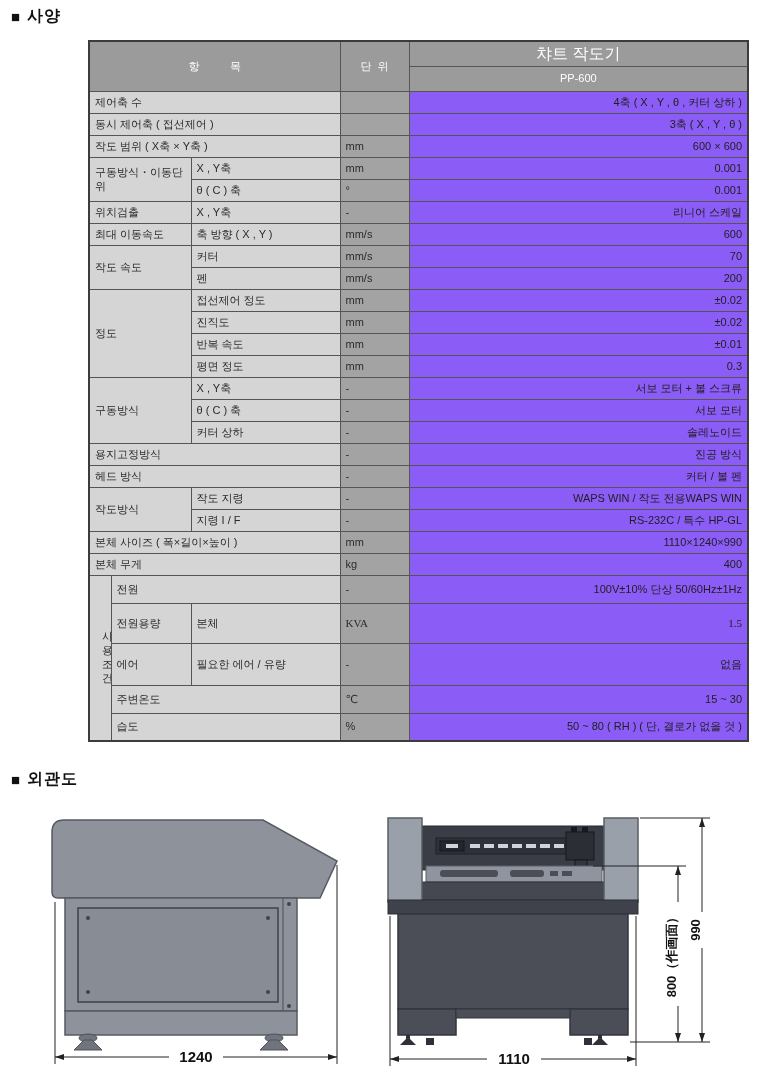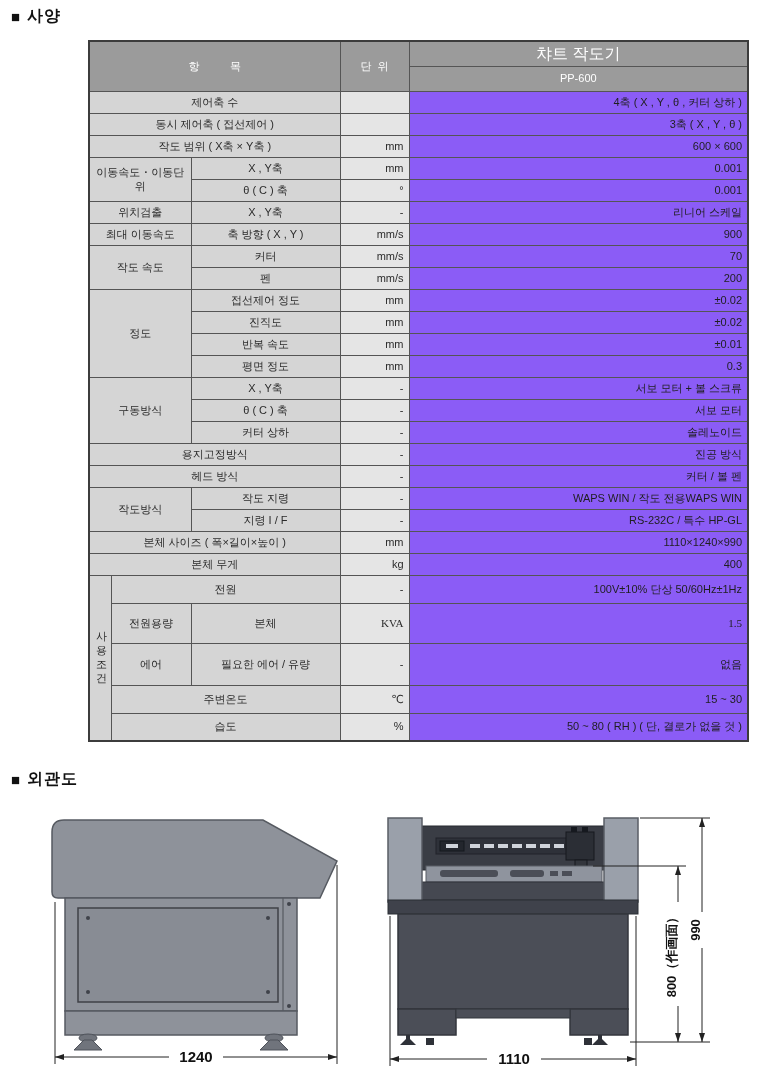--- a/index.html
+++ b/index.html
@@ -9,23 +9,23 @@
   #spec-heading{top:6px;}
   #drawing-heading{top:769px;}
   .marker{font-size:15px;line-height:1;}
 
   table#spec-table{position:absolute;left:88px;top:40px;width:659px;border-collapse:collapse;table-layout:fixed;
     border:2px solid #3c3c3c;}
   #spec-table td,#spec-table th{border:1px solid #555;font-size:11px;padding:0 5px;overflow:hidden;line-height:1.25;}
   #spec-table thead th{background:#9b9b9b;color:#fff;font-weight:normal;text-align:center;height:24px;white-space:pre;}
   #spec-table thead th.model-cell{font-size:16px;}
   #spec-table tbody tr{height:22px;}
-  #spec-table td.item, #spec-table td.sub, #spec-table td.sub2{background:#d5d5d5;text-align:center;color:#2b2b2b;}
-  #spec-table td.cond{background:#d5d5d5;text-align:right;padding:0 6px;word-break:break-all;color:#2b2b2b;}
-  #spec-table td.unit{background:#e5e5e5;text-align:right;color:#2b2b2b;}
+  #spec-table td.item, #spec-table td.sub, #spec-table td.sub2{background:#d5d5d5;text-align:left;color:#2b2b2b;}
+  #spec-table td.cond{background:#d5d5d5;text-align:right;padding:0 12px;word-break:break-all;color:#2b2b2b;}
+  #spec-table td.unit{background:#a3a3a3;text-align:left;color:#2b2b2b;}
   #spec-table td.value{background:#8b5cf6;text-align:right;color:#1f1f1f;}
 
   svg text{font-family:"Liberation Sans","DejaVu Sans",sans-serif;}
   .dim-text{font-size:15px;font-weight:bold;fill:#111;}
   .dim-text-v{font-size:13px;font-weight:bold;fill:#111;}
   #side-view-svg{position:absolute;left:40px;top:812px;}
   #front-view-svg{position:absolute;left:378px;top:812px;}
 </style>
 </head>
 <body>
@@ -63,41 +63,41 @@
         <td class="item" colspan="3">동시 제어축 ( 접선제어 )</td>
         <td class="unit"></td>
         <td class="value">3축 ( X , Y , θ )</td>
       </tr>
       <tr>
         <td class="item" colspan="3">작도 범위   ( X축 × Y축 )</td>
         <td class="unit">mm</td>
         <td class="value">600 × 600</td>
       </tr>
       <tr>
-        <td class="item" colspan="2" rowspan="2">이동속도・이동단위</td>
+        <td class="item" colspan="2" rowspan="2">구동방식・이동단위</td>
         <td class="sub">X , Y축</td>
         <td class="unit">mm</td>
         <td class="value">0.001</td>
       </tr>
       <tr>
         <td class="sub">θ ( C ) 축</td>
         <td class="unit">°</td>
         <td class="value">0.001</td>
       </tr>
       <tr>
         <td class="item" colspan="2">위치검출</td>
         <td class="sub">X , Y축</td>
         <td class="unit">-</td>
         <td class="value">리니어 스케일</td>
       </tr>
       <tr>
         <td class="item" colspan="2">최대 이동속도</td>
         <td class="sub">축 방향 ( X , Y )</td>
         <td class="unit">mm/s</td>
-        <td class="value">900</td>
+        <td class="value">600</td>
       </tr>
       <tr>
         <td class="item" colspan="2" rowspan="2">작도 속도</td>
         <td class="sub">커터</td>
         <td class="unit">mm/s</td>
         <td class="value">70</td>
       </tr>
       <tr>
         <td class="sub">펜</td>
         <td class="unit">mm/s</td>

